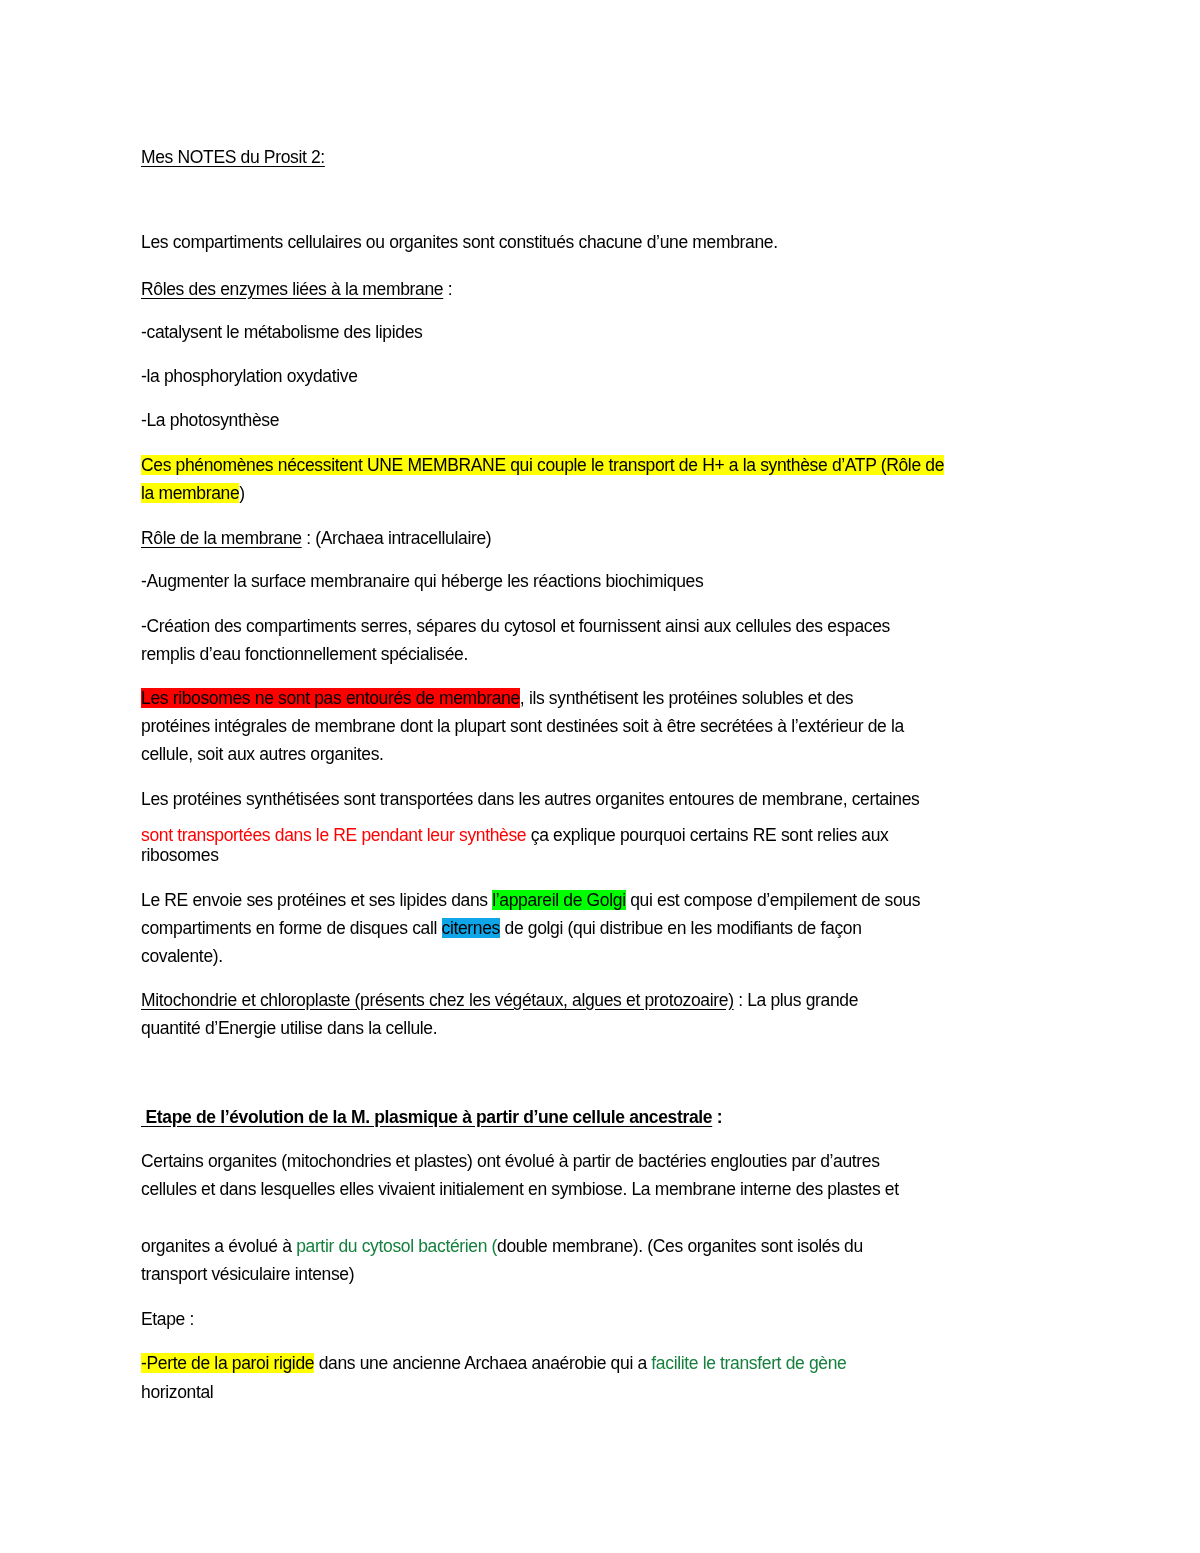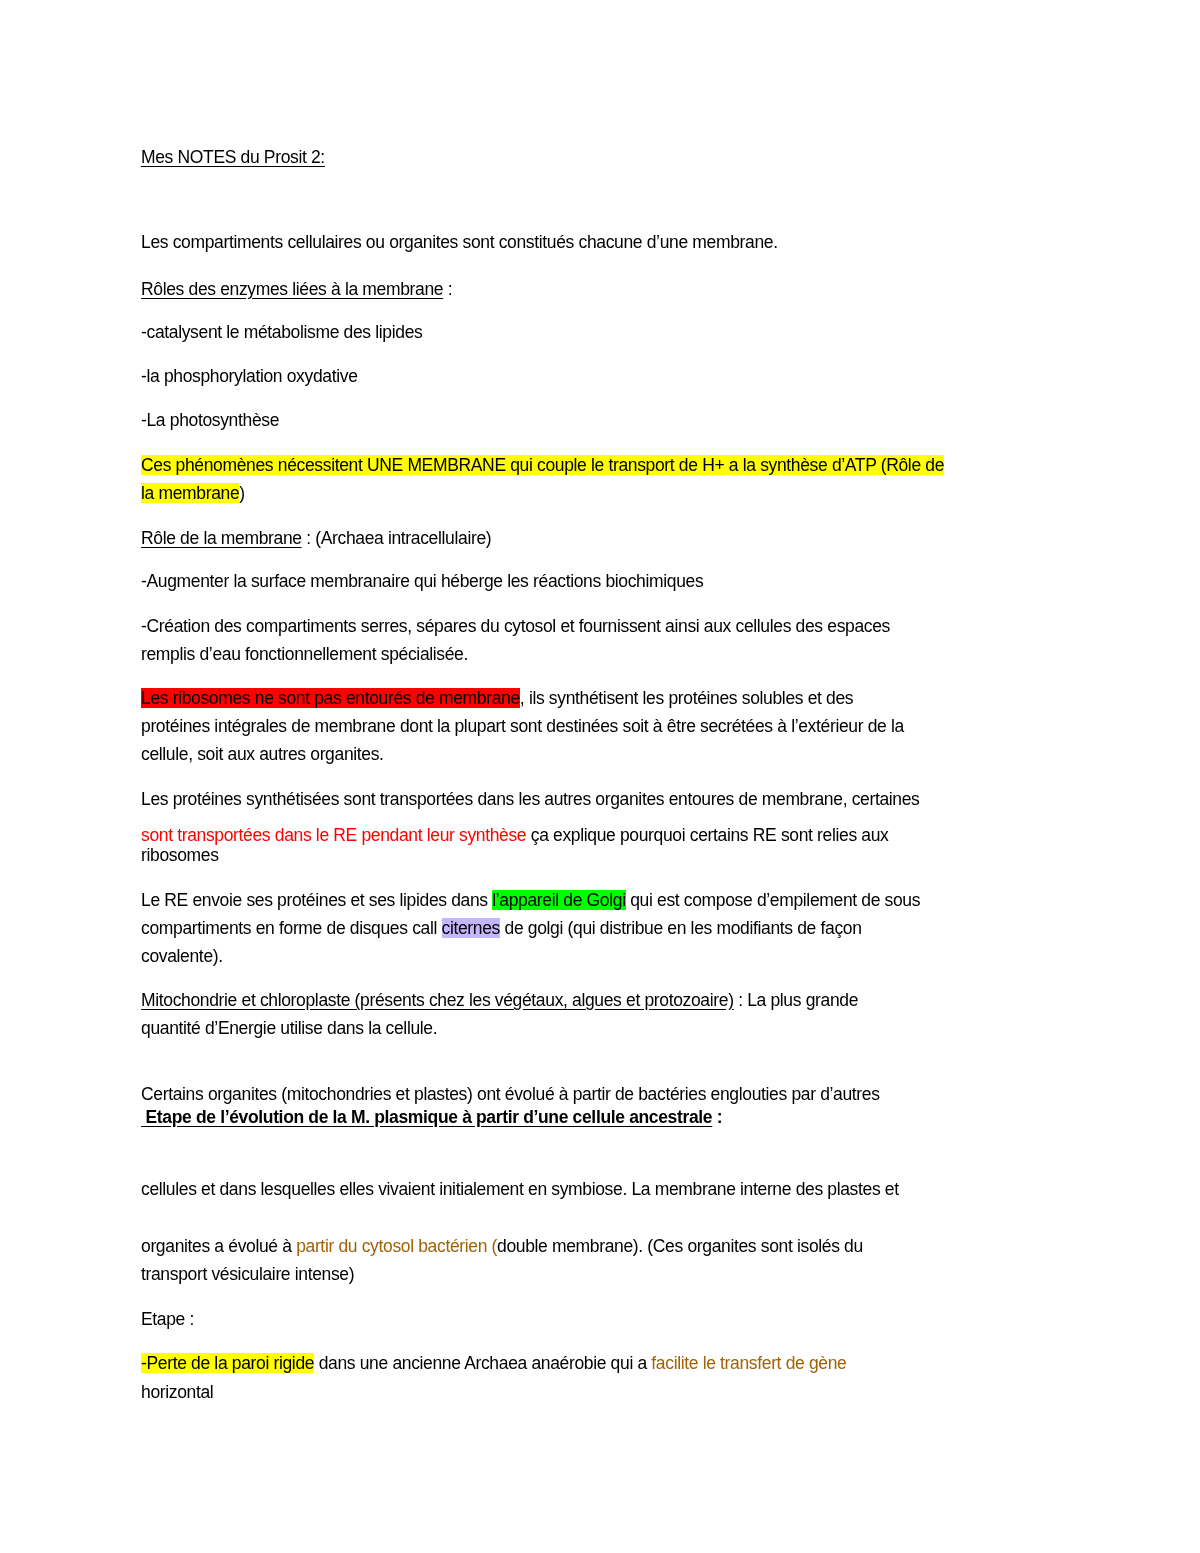--- a/index.html
+++ b/index.html
@@ -10,23 +10,23 @@
       color: #000000;
       font-size: 17.5px;
       letter-spacing: -0.35px;
     }
     .line { position: absolute; left: 141px; white-space: nowrap; line-height: 24px; }
     .u { text-decoration: underline; text-underline-offset: 3px; }
     .b { font-weight: bold; }
     .hl-yellow { background: #ffff00; }
     .hl-red { background: #ff0000; }
     .hl-green { background: #00ff00; }
-    .hl-blue { background: #c4b5fd; }
+    .hl-blue { background: #0ea5e9; }
     .txt-red { color: #ff0000; }
-    .txt-slate { color: #a16207; }
+    .txt-slate { color: #15803d; }
   </style>
 </head>
 <body>
 
 <div class="page">
 
   <div class="line" style="top:145px;">
     <span class="u">Mes NOTES du Prosit 2:</span>
   </div>
 
@@ -77,21 +77,21 @@
 
   <div class="line" style="top:988px;">
     <span class="u">Mitochondrie et chloroplaste (présents chez les végétaux, algues et protozoaire)</span><span> :  La plus grande</span>
   </div>
   <div class="line" style="top:1016px;">quantité d’Energie utilise dans la cellule.</div>
 
   <div class="line b" style="top:1105px;">
     <span class="u" style="white-space:pre;"> Etape de l’évolution de la M. plasmique à partir d’une cellule ancestrale</span><span> :</span>
   </div>
 
-  <div class="line" style="top:1082px;">Certains organites (mitochondries et plastes) ont évolué à partir de bactéries englouties par d’autres</div>
+  <div class="line" style="top:1149px;">Certains organites (mitochondries et plastes) ont évolué à partir de bactéries englouties par d’autres</div>
   <div class="line" style="top:1177px;">cellules et dans lesquelles elles vivaient initialement en symbiose. La membrane interne des plastes et</div>
   <div class="line" style="top:1234px;">
     <span>organites a évolué à </span><span class="txt-slate">partir du cytosol bactérien (</span><span>double membrane). (Ces organites sont isolés du</span>
   </div>
   <div class="line" style="top:1262px;">transport vésiculaire intense)</div>
 
   <div class="line" style="top:1307px;text-align:center;">Etape :</div>
 
   <div class="line" style="top:1351px;">
     <span class="hl-yellow">-Perte de la paroi rigide</span><span> dans une ancienne Archaea anaérobie qui a </span><span class="txt-slate">facilite le transfert de gène</span>

